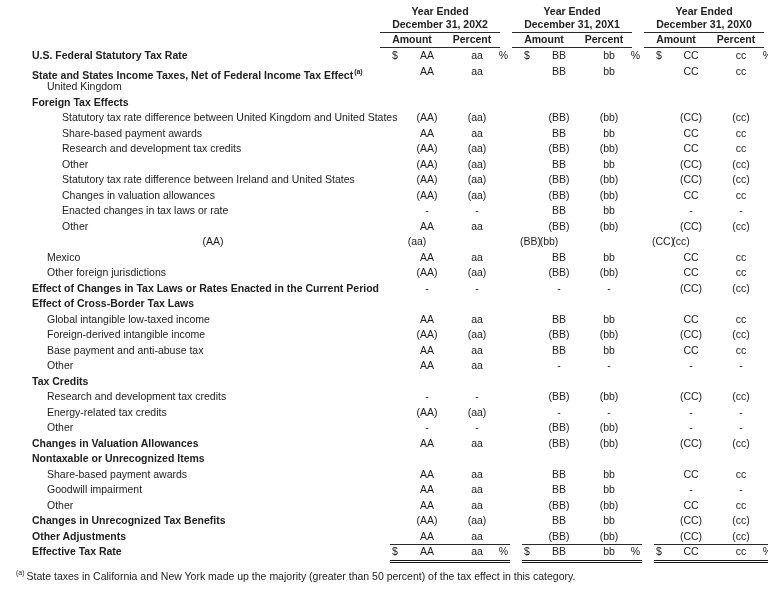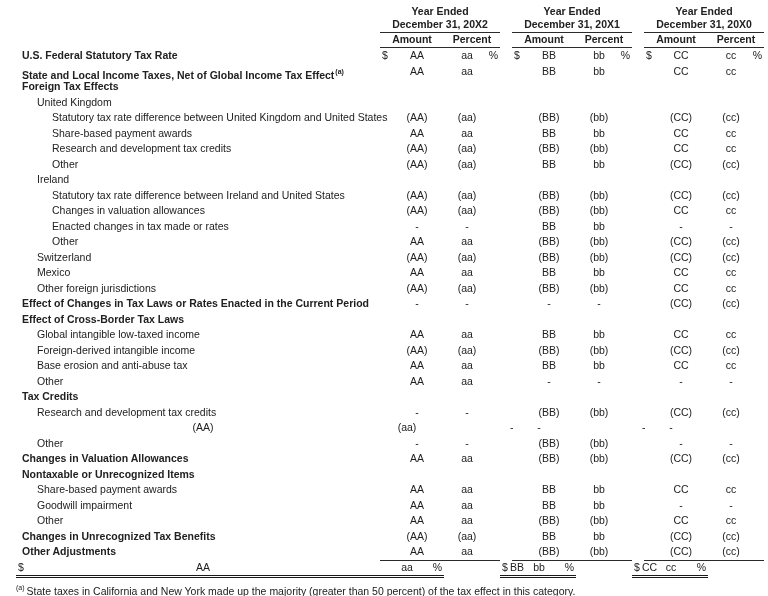--- a/index.html
+++ b/index.html
@@ -6,21 +6,21 @@
   html,body { width:768px; height:596px; background:#ffffff; overflow:hidden; }
   body {
     font-family:"Liberation Sans","DejaVu Sans",sans-serif;
     font-size:10.5px; color:#212121;
     padding:5px 2px 0 16px;
   }
   .grid {
     display:grid;
     grid-template-columns:364px 64px 56px 12px 64px 56px 12px 64px 56px;
   }
-  .row { height:15.5px; }
+  .row { height:15.5px;margin-left:10px; }
   .row > div { line-height:15.5px; }
   .h1 > div, .h2 > div { line-height:13px; }
   .h1 { height:13px; }
   .h2 { height:15px; }
   .h3 { height:15px; }
   .h3 > div { line-height:13px;text-align:center; }
   .grp { grid-column:span 2; text-align:center; font-weight:bold; white-space:nowrap; }
   .h2 .grp { border-bottom:1px solid #2b2b2b; padding-bottom:1px; }
   .subh { text-align:center; font-weight:bold; border-bottom:1px solid #2b2b2b; padding-bottom:1px; }
   .subh.p { }
@@ -79,53 +79,53 @@
         <div class="amt"><span class="cur">$</span><span class="v">AA</span></div>
         <div class="pct"><span class="v">aa</span><span class="sym">%</span></div>
         <div></div>
         <div class="amt"><span class="cur">$</span><span class="v">BB</span></div>
         <div class="pct"><span class="v">bb</span><span class="sym">%</span></div>
         <div></div>
         <div class="amt"><span class="cur">$</span><span class="v">CC</span></div>
         <div class="pct"><span class="v">cc</span><span class="sym">%</span></div>
       </div>
       <div class="grid row">
-        <div class="lbl i0 b"><span>State and Local Income Taxes, Net of Global Income Tax Effect</span><sup>(a)</sup></div>
-        <div class="amt"><span class="v">AA</span></div>
-        <div class="pct"><span class="v">aa</span></div>
-        <div></div>
-        <div class="amt"><span class="v">BB</span></div>
-        <div class="pct"><span class="v">bb</span></div>
-        <div></div>
-        <div class="amt"><span class="v">CC</span></div>
-        <div class="pct"><span class="v">cc</span></div>
+        <div class="lbl i0 b"><span>State and States Income Taxes, Net of Federal Income Tax Effect</span><sup>(a)</sup></div>
+        <div class="amt"><span class="v">AA</span></div>
+        <div class="pct"><span class="v">aa</span></div>
+        <div></div>
+        <div class="amt"><span class="v">BB</span></div>
+        <div class="pct"><span class="v">bb</span></div>
+        <div></div>
+        <div class="amt"><span class="v">CC</span></div>
+        <div class="pct"><span class="v">cc</span></div>
+      </div>
+      <div class="grid row">
+        <div class="lbl i1"><span>United Kingdom</span></div>
+        <div class="amt"><span class="v"></span></div>
+        <div class="pct"><span class="v"></span></div>
+        <div></div>
+        <div class="amt"><span class="v"></span></div>
+        <div class="pct"><span class="v"></span></div>
+        <div></div>
+        <div class="amt"><span class="v"></span></div>
+        <div class="pct"><span class="v"></span></div>
       </div>
       <div class="grid row">
         <div class="lbl i0 b"><span>Foreign Tax Effects</span></div>
         <div class="amt"><span class="v"></span></div>
         <div class="pct"><span class="v"></span></div>
         <div></div>
         <div class="amt"><span class="v"></span></div>
         <div class="pct"><span class="v"></span></div>
         <div></div>
         <div class="amt"><span class="v"></span></div>
         <div class="pct"><span class="v"></span></div>
       </div>
       <div class="grid row">
-        <div class="lbl i1"><span>United Kingdom</span></div>
-        <div class="amt"><span class="v"></span></div>
-        <div class="pct"><span class="v"></span></div>
-        <div></div>
-        <div class="amt"><span class="v"></span></div>
-        <div class="pct"><span class="v"></span></div>
-        <div></div>
-        <div class="amt"><span class="v"></span></div>
-        <div class="pct"><span class="v"></span></div>
-      </div>
-      <div class="grid row">
         <div class="lbl i2"><span>Statutory tax rate difference between United Kingdom and United States</span></div>
         <div class="amt"><span class="v">(AA)</span></div>
         <div class="pct"><span class="v">(aa)</span></div>
         <div></div>
         <div class="amt"><span class="v">(BB)</span></div>
         <div class="pct"><span class="v">(bb)</span></div>
         <div></div>
         <div class="amt"><span class="v">(CC)</span></div>
         <div class="pct"><span class="v">(cc)</span></div>
       </div>
@@ -156,31 +156,20 @@
         <div class="amt"><span class="v">(AA)</span></div>
         <div class="pct"><span class="v">(aa)</span></div>
         <div></div>
         <div class="amt"><span class="v">BB</span></div>
         <div class="pct"><span class="v">bb</span></div>
         <div></div>
         <div class="amt"><span class="v">(CC)</span></div>
         <div class="pct"><span class="v">(cc)</span></div>
       </div>
       <div class="grid row">
-        <div class="lbl i1"><span>Ireland</span></div>
-        <div class="amt"><span class="v"></span></div>
-        <div class="pct"><span class="v"></span></div>
-        <div></div>
-        <div class="amt"><span class="v"></span></div>
-        <div class="pct"><span class="v"></span></div>
-        <div></div>
-        <div class="amt"><span class="v"></span></div>
-        <div class="pct"><span class="v"></span></div>
-      </div>
-      <div class="grid row">
         <div class="lbl i2"><span>Statutory tax rate difference between Ireland and United States</span></div>
         <div class="amt"><span class="v">(AA)</span></div>
         <div class="pct"><span class="v">(aa)</span></div>
         <div></div>
         <div class="amt"><span class="v">(BB)</span></div>
         <div class="pct"><span class="v">(bb)</span></div>
         <div></div>
         <div class="amt"><span class="v">(CC)</span></div>
         <div class="pct"><span class="v">(cc)</span></div>
       </div>
@@ -189,21 +178,21 @@
         <div class="amt"><span class="v">(AA)</span></div>
         <div class="pct"><span class="v">(aa)</span></div>
         <div></div>
         <div class="amt"><span class="v">(BB)</span></div>
         <div class="pct"><span class="v">(bb)</span></div>
         <div></div>
         <div class="amt"><span class="v">CC</span></div>
         <div class="pct"><span class="v">cc</span></div>
       </div>
       <div class="grid row">
-        <div class="lbl i2"><span>Enacted changes in tax made or rates</span></div>
+        <div class="lbl i2"><span>Enacted changes in tax laws or rate</span></div>
         <div class="amt"><span class="v">-</span></div>
         <div class="pct"><span class="v">-</span></div>
         <div></div>
         <div class="amt"><span class="v">BB</span></div>
         <div class="pct"><span class="v">bb</span></div>
         <div></div>
         <div class="amt"><span class="v">-</span></div>
         <div class="pct"><span class="v">-</span></div>
       </div>
       <div class="grid row">
@@ -211,21 +200,20 @@
         <div class="amt"><span class="v">AA</span></div>
         <div class="pct"><span class="v">aa</span></div>
         <div></div>
         <div class="amt"><span class="v">(BB)</span></div>
         <div class="pct"><span class="v">(bb)</span></div>
         <div></div>
         <div class="amt"><span class="v">(CC)</span></div>
         <div class="pct"><span class="v">(cc)</span></div>
       </div>
       <div class="grid row">
-        <div class="lbl i1"><span>Switzerland</span></div>
         <div class="amt"><span class="v">(AA)</span></div>
         <div class="pct"><span class="v">(aa)</span></div>
         <div></div>
         <div class="amt"><span class="v">(BB)</span></div>
         <div class="pct"><span class="v">(bb)</span></div>
         <div></div>
         <div class="amt"><span class="v">(CC)</span></div>
         <div class="pct"><span class="v">(cc)</span></div>
       </div>
       <div class="grid row">
@@ -288,21 +276,21 @@
         <div class="amt"><span class="v">(AA)</span></div>
         <div class="pct"><span class="v">(aa)</span></div>
         <div></div>
         <div class="amt"><span class="v">(BB)</span></div>
         <div class="pct"><span class="v">(bb)</span></div>
         <div></div>
         <div class="amt"><span class="v">(CC)</span></div>
         <div class="pct"><span class="v">(cc)</span></div>
       </div>
       <div class="grid row">
-        <div class="lbl i1"><span>Base erosion and anti-abuse tax</span></div>
+        <div class="lbl i1"><span>Base payment and anti-abuse tax</span></div>
         <div class="amt"><span class="v">AA</span></div>
         <div class="pct"><span class="v">aa</span></div>
         <div></div>
         <div class="amt"><span class="v">BB</span></div>
         <div class="pct"><span class="v">bb</span></div>
         <div></div>
         <div class="amt"><span class="v">CC</span></div>
         <div class="pct"><span class="v">cc</span></div>
       </div>
       <div class="grid row">
@@ -332,20 +320,21 @@
         <div class="amt"><span class="v">-</span></div>
         <div class="pct"><span class="v">-</span></div>
         <div></div>
         <div class="amt"><span class="v">(BB)</span></div>
         <div class="pct"><span class="v">(bb)</span></div>
         <div></div>
         <div class="amt"><span class="v">(CC)</span></div>
         <div class="pct"><span class="v">(cc)</span></div>
       </div>
       <div class="grid row">
+        <div class="lbl i1"><span>Energy-related tax credits</span></div>
         <div class="amt"><span class="v">(AA)</span></div>
         <div class="pct"><span class="v">(aa)</span></div>
         <div></div>
         <div class="amt"><span class="v">-</span></div>
         <div class="pct"><span class="v">-</span></div>
         <div></div>
         <div class="amt"><span class="v">-</span></div>
         <div class="pct"><span class="v">-</span></div>
       </div>
       <div class="grid row">
@@ -430,20 +419,21 @@
         <div class="amt u1"><span class="v">AA</span></div>
         <div class="pct u1"><span class="v">aa</span></div>
         <div></div>
         <div class="amt u1"><span class="v">(BB)</span></div>
         <div class="pct u1"><span class="v">(bb)</span></div>
         <div></div>
         <div class="amt u1"><span class="v">(CC)</span></div>
         <div class="pct u1"><span class="v">(cc)</span></div>
       </div>
       <div class="grid row">
+        <div class="lbl i0 b"><span>Effective Tax Rate</span></div>
         <div class="amt u2"><span class="cur">$</span><span class="v">AA</span></div>
         <div class="pct u2"><span class="v">aa</span><span class="sym">%</span></div>
         <div></div>
         <div class="amt u2"><span class="cur">$</span><span class="v">BB</span></div>
         <div class="pct u2"><span class="v">bb</span><span class="sym">%</span></div>
         <div></div>
         <div class="amt u2"><span class="cur">$</span><span class="v">CC</span></div>
         <div class="pct u2"><span class="v">cc</span><span class="sym">%</span></div>
       </div>
     </div>

